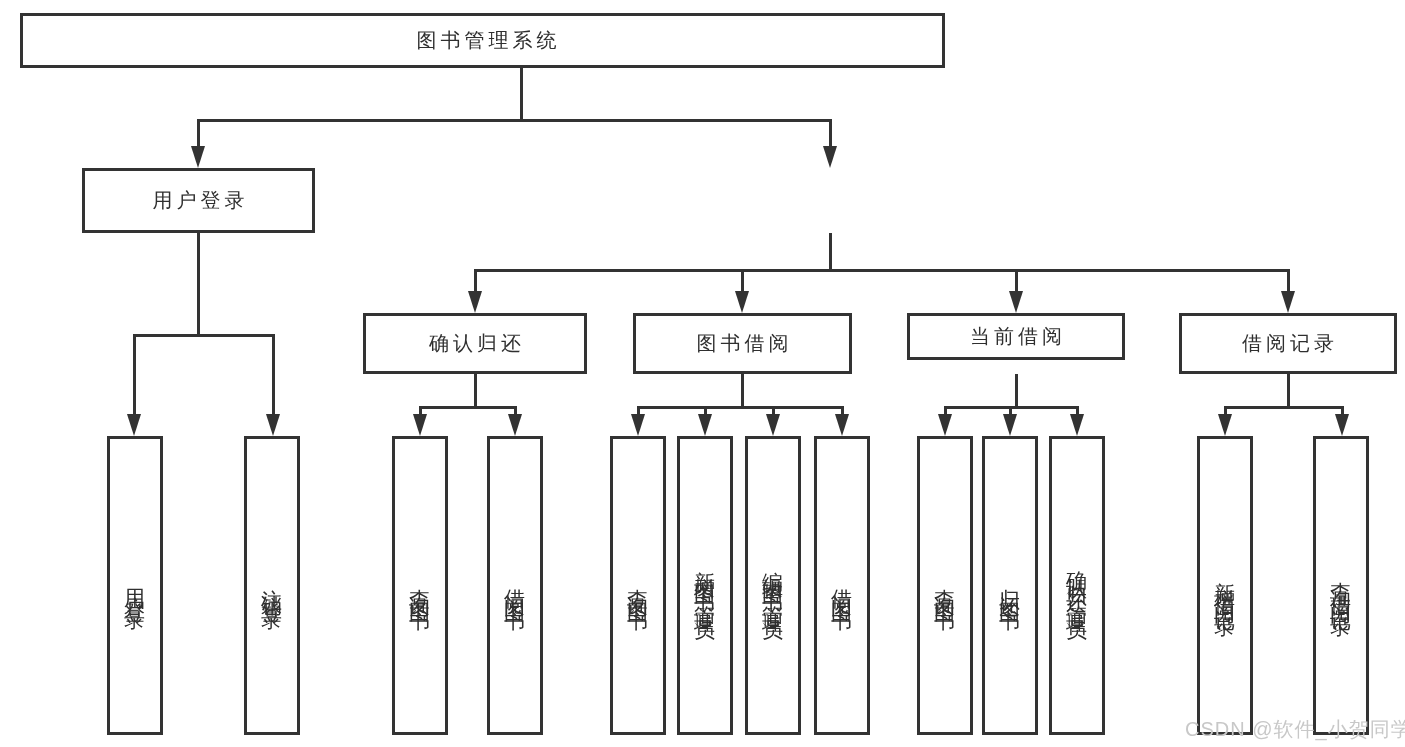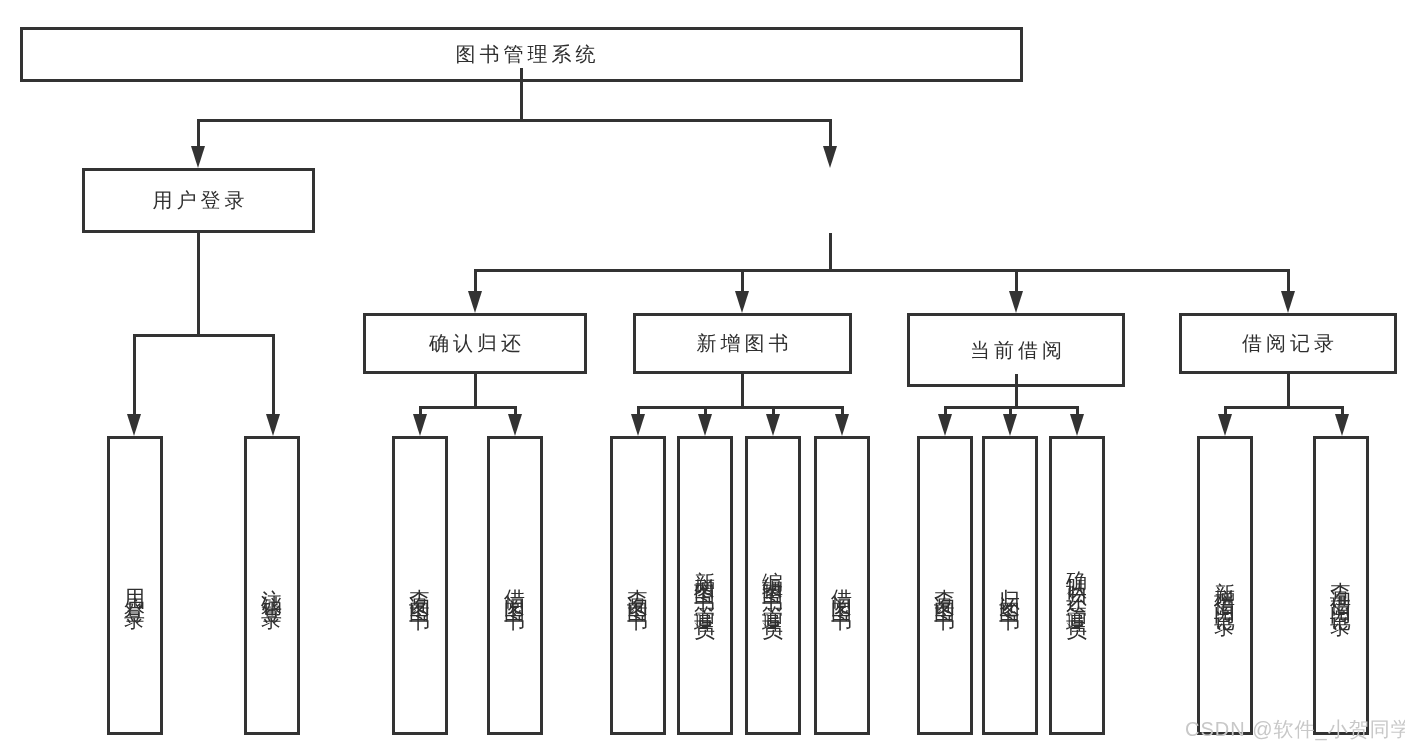--- a/index.html
+++ b/index.html
@@ -54,21 +54,21 @@
     color: #c8c8c8;
     letter-spacing: 1px;
     white-space: nowrap;
   }
 </style>
 </head>
 <body>
 
 <div class="stage">
 
-  <div class="box" style="left:20px; top:27px; width:1003px; height:55px;padding-left:8px;">图书管理系统</div>
+  <div class="box" style="left:20px; top:13px; width:925px; height:55px;padding-left:8px;">图书管理系统</div>
 
   <div class="vline" style="left:520px; top:68px;  height:52px;"></div>
   <div class="hline" style="left:197px; top:119px; width:634px;"></div>
   <div class="vline" style="left:197px; top:119px; height:29px;"></div>
   <div class="vline" style="left:829px; top:119px; height:29px;"></div>
   <div class="arrow" style="left:191px; top:146px;"></div>
   <div class="arrow" style="left:823px; top:146px;"></div>
 
   <div class="box" style="left:82px;  top:168px; width:233px; height:65px;">用户登录</div>
 
@@ -84,22 +84,22 @@
   <div class="vline" style="left:474px;  top:269px; height:24px;"></div>
   <div class="vline" style="left:741px;  top:269px; height:24px;"></div>
   <div class="vline" style="left:1015px; top:269px; height:24px;"></div>
   <div class="vline" style="left:1287px; top:269px; height:24px;"></div>
   <div class="arrow" style="left:468px;  top:291px;"></div>
   <div class="arrow" style="left:735px;  top:291px;"></div>
   <div class="arrow" style="left:1009px; top:291px;"></div>
   <div class="arrow" style="left:1281px; top:291px;"></div>
 
   <div class="box" style="left:363px;  top:313px; width:224px; height:61px;">确认归还</div>
-  <div class="box" style="left:633px;  top:313px; width:219px; height:61px;">新增图书</div>
-  <div class="box" style="left:907px;  top:313px; width:218px; height:74px;">当前借阅</div>
+  <div class="box" style="left:633px;  top:313px; width:219px; height:61px;">图书借阅</div>
+  <div class="box" style="left:907px;  top:313px; width:218px; height:47px;">当前借阅</div>
   <div class="box" style="left:1179px; top:313px; width:218px; height:61px;">借阅记录</div>
 
   <div class="vline" style="left:474px; top:374px; height:33px;"></div>
   <div class="hline" style="left:419px; top:406px; width:98px;"></div>
   <div class="vline" style="left:419px; top:406px; height:10px;"></div>
   <div class="vline" style="left:514px; top:406px; height:10px;"></div>
   <div class="arrow" style="left:413px; top:414px;"></div>
   <div class="arrow" style="left:508px; top:414px;"></div>
 
   <div class="vline" style="left:741px; top:374px; height:33px;"></div>

